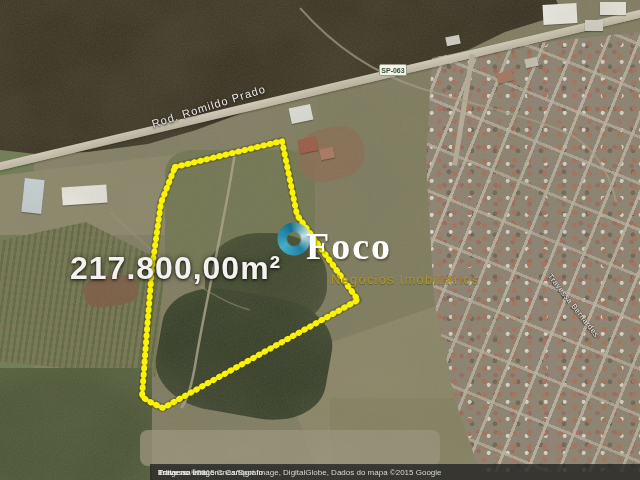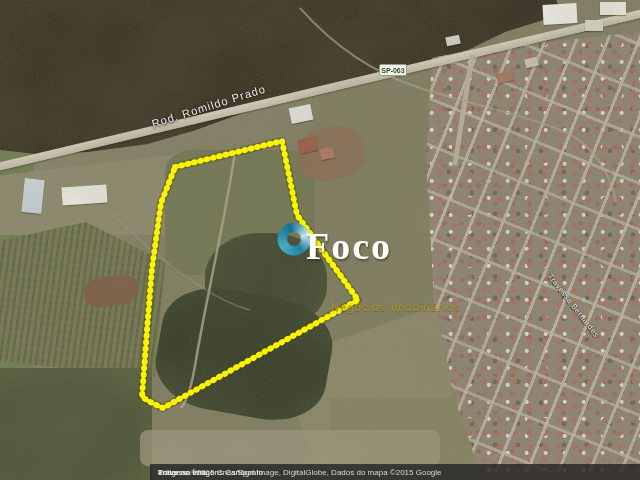--- a/index.html
+++ b/index.html
@@ -56,21 +56,21 @@
   .road-shield{left:379px;top:64px;width:28px;height:12px;background:#f3f2ea;border:1px solid #9a9a8a;
     border-radius:2px;font-size:7px;font-weight:bold;color:#34502f;display:flex;align-items:center;justify-content:center;}
   .street-label{left:553px;top:272px;transform:rotate(52deg);transform-origin:0 0;
     font-size:7.5px;letter-spacing:.6px;color:#f2efe8;text-shadow:0 0 2px #222,0 1px 1px #222;white-space:nowrap;}
 
   .area-label{left:70px;top:250px;font-size:32px;font-weight:bold;letter-spacing:1px;color:#f4f2ef;
     text-shadow:0 1px 3px rgba(0,0,0,.8),0 0 6px rgba(0,0,0,.45);white-space:nowrap;}
 
   .logo-text{left:306px;top:224px;font-family:"Liberation Serif",serif;font-weight:bold;font-size:38px;
     letter-spacing:2px;color:#ffffff;text-shadow:1px 2px 2px rgba(40,30,0,.45);}
-  .logo-tagline{left:331px;top:301px;font-size:11px;letter-spacing:1.2px;color:#b09723;
+  .logo-tagline{left:331px;top:272px;font-size:13px;letter-spacing:1.2px;color:#b09723;
     text-shadow:0 1px 1px rgba(40,30,0,.4);white-space:nowrap;}
   .logo-swirl{left:276px;top:221px;width:36px;height:36px;border-radius:50%;opacity:.9;
     background:conic-gradient(from 210deg,#45b8d8,#0a6e95 30%,#cfeef5 55%,#1d87ae 75%,#45b8d8);
     -webkit-mask:radial-gradient(circle,transparent 0 6px,#000 8px 16px,transparent 17px);
     mask:radial-gradient(circle,transparent 0 6px,#000 8px 16px,transparent 17px);
     transform:rotate(25deg);}
 
   
   .attrib-bar{left:150px;top:464px;width:490px;height:16px;background:rgba(38,38,38,.82);
     display:flex;align-items:center;gap:14px;padding:0 8px;font-size:8px;color:#d6d6d6;
@@ -137,20 +137,21 @@
   <div class="road-label">Rod. Romildo Prado</div>
   <div class="road-shield">SP-063</div>
   <div class="street-label">Travessa Bernardes</div>
 
   <svg class="outline" width="640" height="480" viewBox="0 0 640 480">
     <polygon fill="none" stroke="rgba(70,65,0,0.35)" stroke-width="8" stroke-linejoin="round" points="175,167 282,141 297,215 358,300 163,408 152,403 142,397 147,330 152,268 161,203"></polygon>
     <polygon fill="none" stroke="#e3d800" stroke-width="3.5" stroke-linejoin="round" points="175,167 282,141 297,215 358,300 163,408 152,403 142,397 147,330 152,268 161,203"></polygon>
     <polygon fill="none" stroke-width="6" stroke-linejoin="round" stroke-linecap="round" stroke-dasharray="0.5 6" points="175,167 282,141 297,215 358,300 163,408 152,403 142,397 147,330 152,268 161,203" stroke="#faf303"></polygon>
   </svg>
 
+  <div class="area-label">217.800,00m²</div>
 
   <div class="logo-swirl"></div>
   <div class="logo-text">Foco</div>
   <div class="logo-tagline">Negócios Imobiliários</div>
 
   <div class="attrib-bar">
     <span>Imagens ©2015 Cnes/Spot Image, DigitalGlobe, Dados do mapa ©2015 Google</span>
     <span>-</span>
     <span class="link">Editar no Imagens Cartógrafo</span>
     <span class="link">Travessa erro</span>

